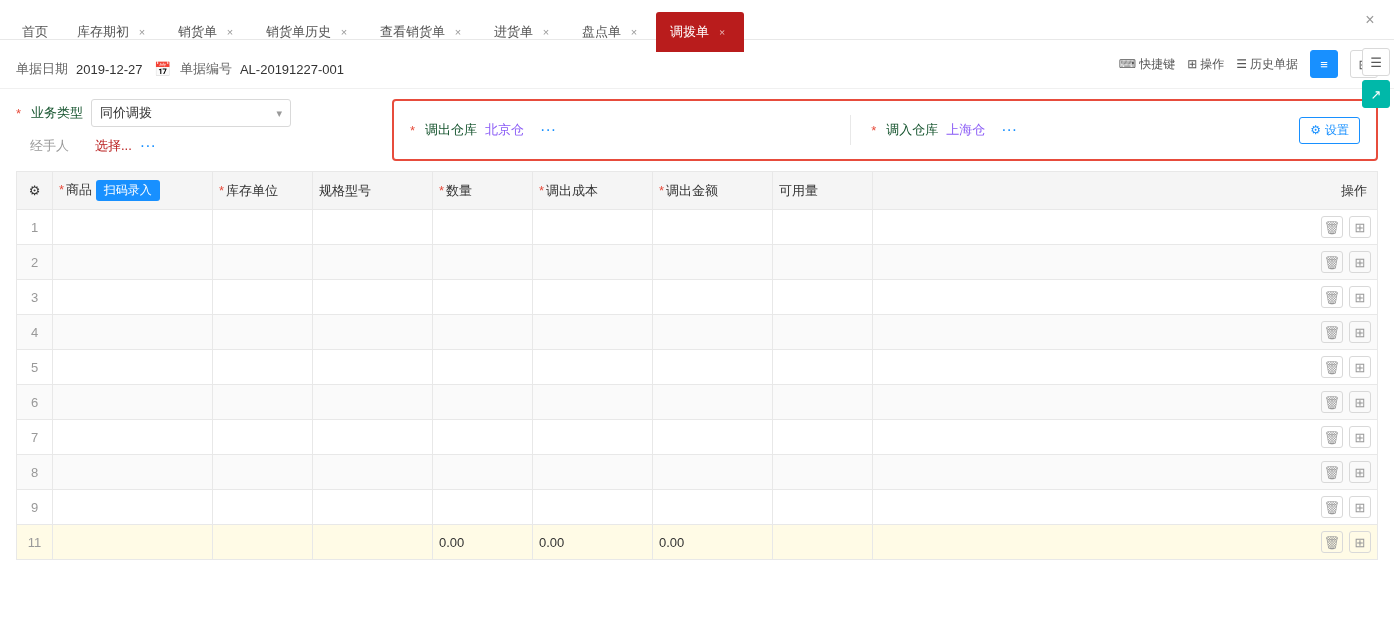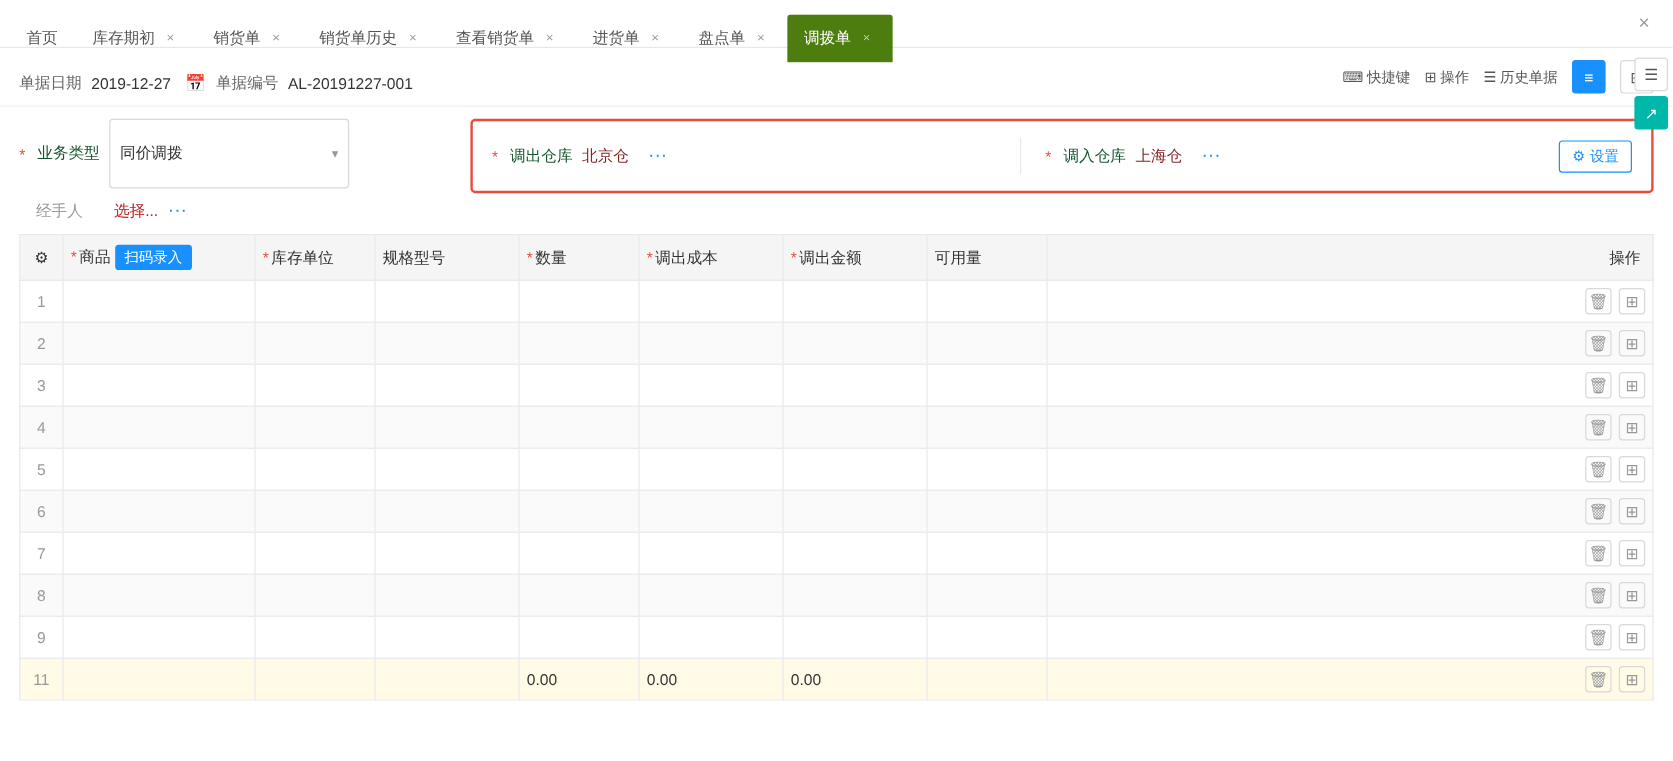--- a/index.html
+++ b/index.html
@@ -15,21 +15,21 @@
       display: flex; align-items: center; padding: 0 14px; height: 40px;
       cursor: pointer; font-size: 13px; color: #555; white-space: nowrap;
       border-right: 1px solid transparent; position: relative; margin-top: 24px;
     }
     .tab .close-btn {
       margin-left: 6px; font-size: 11px; color: #999; cursor: pointer;
       display: inline-flex; align-items: center; justify-content: center;
       width: 14px; height: 14px; border-radius: 50%;
     }
     .tab.active {
-      background: #4d7c0f; color: #fff; border-radius: 3px 3px 0 0; font-family: Liberation Serif, serif;
+      background: #b91c1c; color: #fff; border-radius: 3px 3px 0 0; font-family: Liberation Serif, serif;
     }
     .tab.active .close-btn { color: rgba(255,255,255,0.8); }
     .tab-spacer { flex: 1; }
     .tab-close-all {
       width: 32px; height: 40px; display: flex; align-items: center;
       justify-content: center; cursor: pointer; color: #999; font-size: 16px;
     }
 
     
     .toolbar {
@@ -64,29 +64,29 @@
       flex: 1; border: 2px solid #e74c3c; border-radius: 4px;
       padding: 14px 16px; display: flex; align-items: center; gap: 0;
     }
 
     .form-row { display: flex; align-items: center; gap: 8px; }
     .required-star { color: #e74c3c; margin-right: 2px; }
     .field-label { font-size: 13px; color: #14532d; }
 
     .form-select {
       display: flex; align-items: center; gap: 4px; min-width: 180px;
-      border: 1px solid #d9d9d9; border-radius: 3px; padding: 19px 8px;
+      border: 1px solid #d9d9d9; border-radius: 3px; padding: 4px 8px;
       cursor: pointer; background: #fff; position: relative;
     }
     .form-select .select-value { flex: 1; font-size: 13px; }
     .form-select .chevron { color: #999; font-size: 11px; }
     .warehouse-group {
       display: flex; align-items: center; gap: 8px; flex: 1;
     }
-    .warehouse-name { color: #7f1d1d; font-size: 13px; cursor: pointer; }
+    .warehouse-name { color: #8b5cf6; font-size: 13px; cursor: pointer; }
     .more-btn { color: #1890ff; cursor: pointer; font-size: 16px; margin-left: 8px; }
     .warehouse-divider { width: 1px; background: #e8e8e8; height: 30px; margin: 0 20px; }
 
     .setting-btn {
       display: flex; align-items: center; gap: 4px;
       border: 1px solid #1890ff; border-radius: 3px; padding: 4px 10px;
       cursor: pointer; color: #1890ff; font-size: 12px; margin-left: 8px;
     }
 
     .person-row { display: flex; align-items: center; gap: 8px; }

